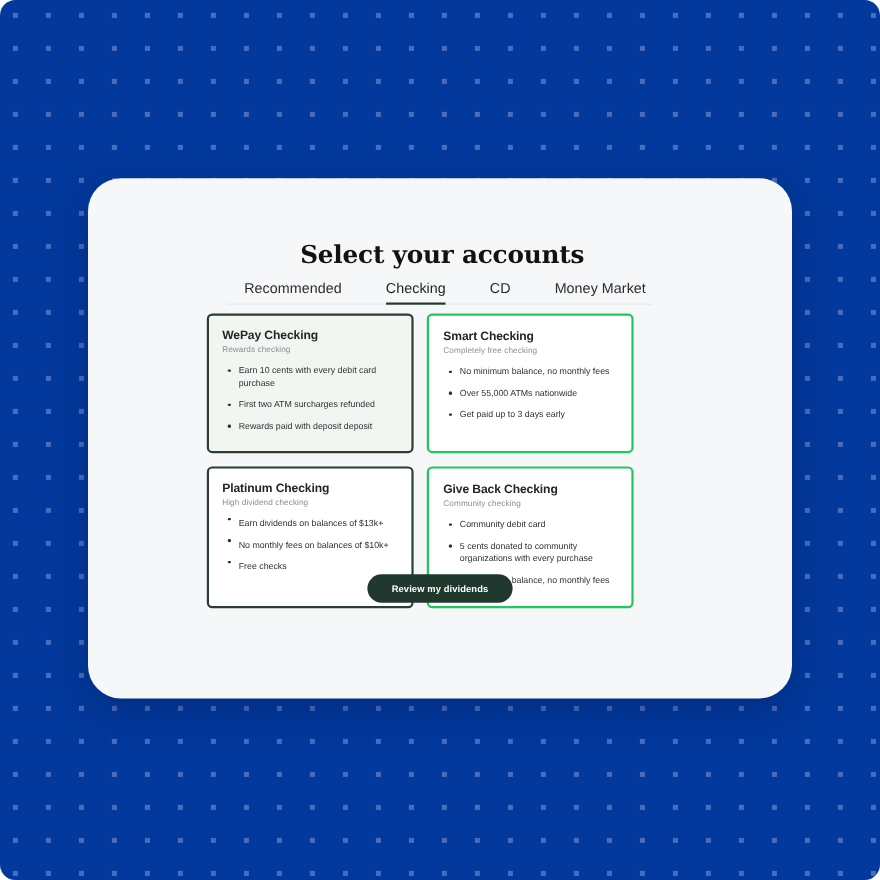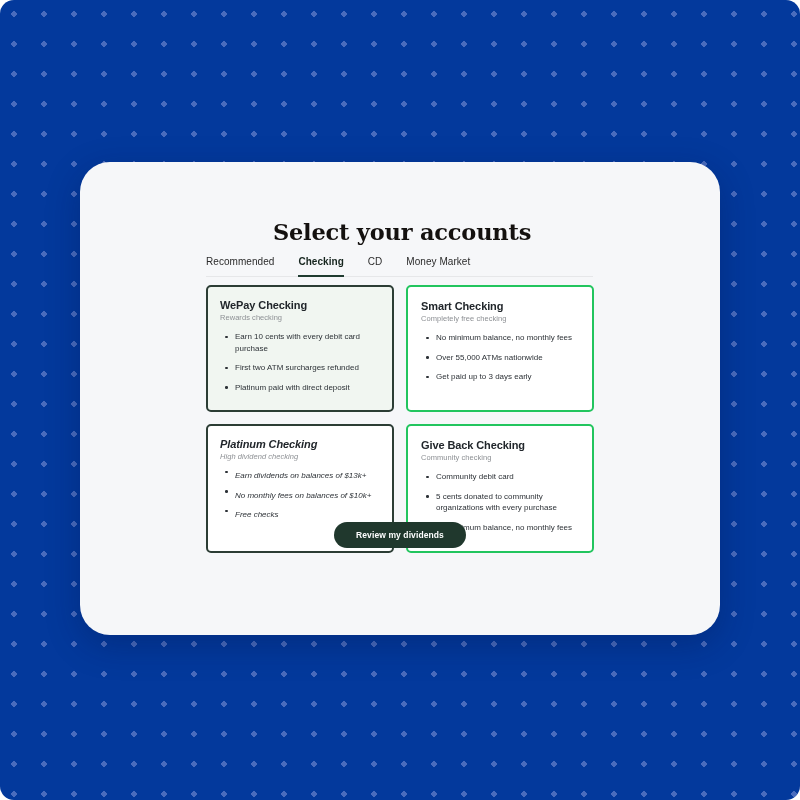--- a/index.html
+++ b/index.html
@@ -75,47 +75,48 @@
     top: 89px;
     width: 387px;
     height: 25px;
     border-bottom: 1px solid #e6e7e9;
     display: flex;
     align-items: flex-start;
     gap: 0;
   }
   .tab {
     position: relative;
-    font-size: 10px;
+    font-size: 13px;
     line-height: 22px;
     color: #2b2b2b;
     padding: 0 0 3px 0;
     margin-right: 24px;
     white-space: nowrap;
     cursor: pointer;
     letter-spacing: 0.05px;
+    margin-left: 16px;
   }
   .tab.active {
-    font-weight: 700;
+    font-weight: 400;
     color: #16251e;
   }
   .tab.active::after {
     content: "";
     position: absolute;
     left: 0;
     right: 0;
     bottom: -1px;
     height: 2px;
     background: #1f3b30;
   }
 
   
   #card-grid {
     position: absolute;
-    left: 126px;
+    left: 108px;
     top: 123px;
     width: 388px;
     display: grid;
     grid-template-columns: 188px 188px;
     grid-column-gap: 12px;
     grid-row-gap: 12px;
   }
 
   .card {
     box-sizing: border-box;
@@ -126,21 +127,20 @@
   }
   .card.selected {
     background: #f1f6f1;
     border: 2px solid #2c3d35;
     padding: 12px 12px 13px 12px;
   }
   .card.outlined {
     background: #ffffff;
     border: 2px solid #2c3d35;
     padding: 12px 12px 13px 12px;
-    font-style: italic;
   }
 
   .card-title {
     font-size: 11px;
     font-weight: 700;
     color: #21262b;
     letter-spacing: -0.1px;
     margin: 0 0 2px 0;
   }
   .card-subtitle {
@@ -221,21 +221,21 @@
       </nav>
 
       <div id="card-grid">
 
         <div class="card selected">
           <div class="card-title">WePay Checking</div>
           <div class="card-subtitle">Rewards checking</div>
           <ul class="card-list">
             <li>Earn 10 cents with every debit card purchase</li>
             <li>First two ATM surcharges refunded</li>
-            <li>Platinum paid with direct deposit</li>
+            <li>Rewards paid with deposit deposit</li>
           </ul>
         </div>
 
         <div class="card">
           <div class="card-title">Smart Checking</div>
           <div class="card-subtitle">Completely free checking</div>
           <ul class="card-list">
             <li>No minimum balance, no monthly fees</li>
             <li>Over 55,000 ATMs nationwide</li>
             <li>Get paid up to 3 days early</li>

